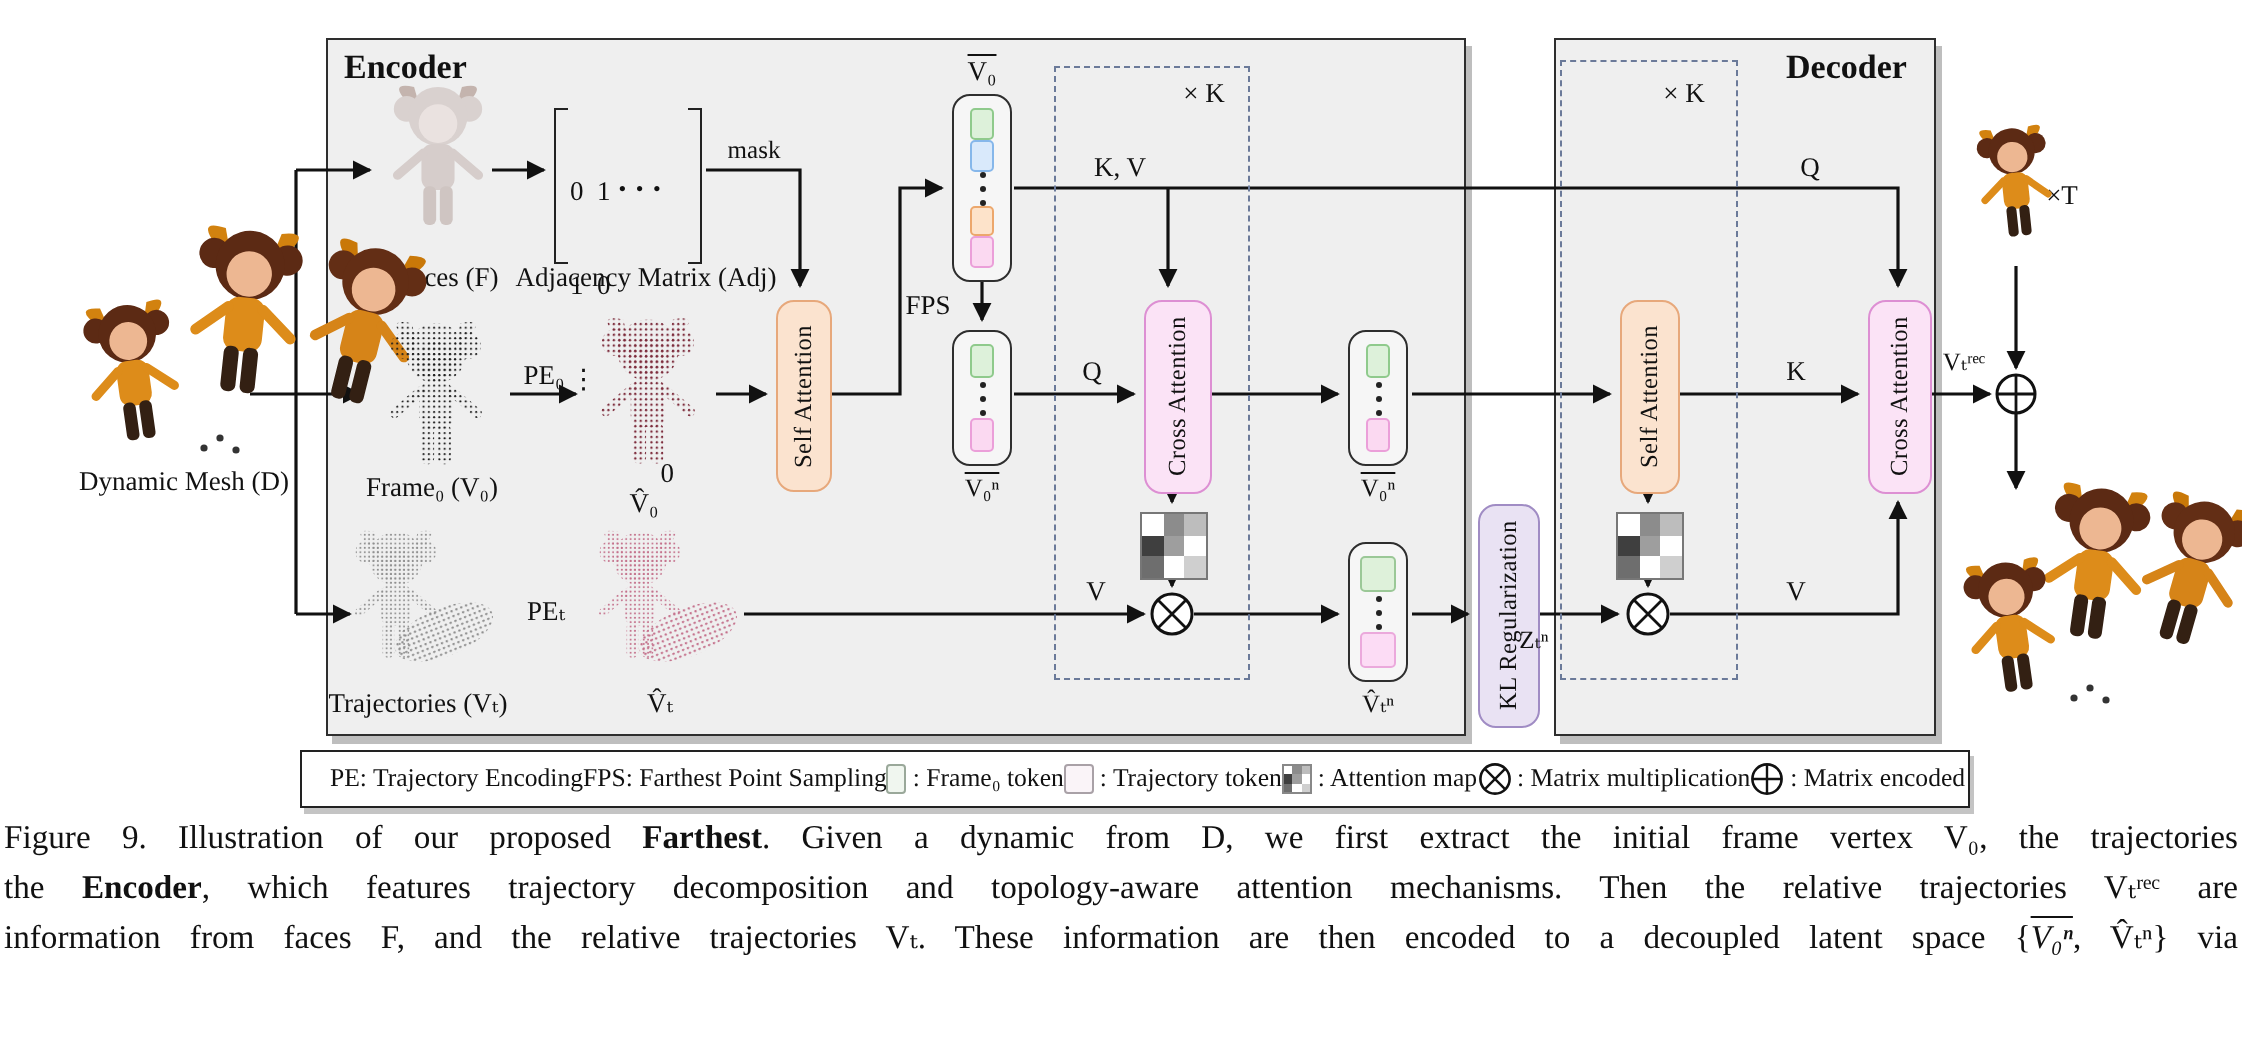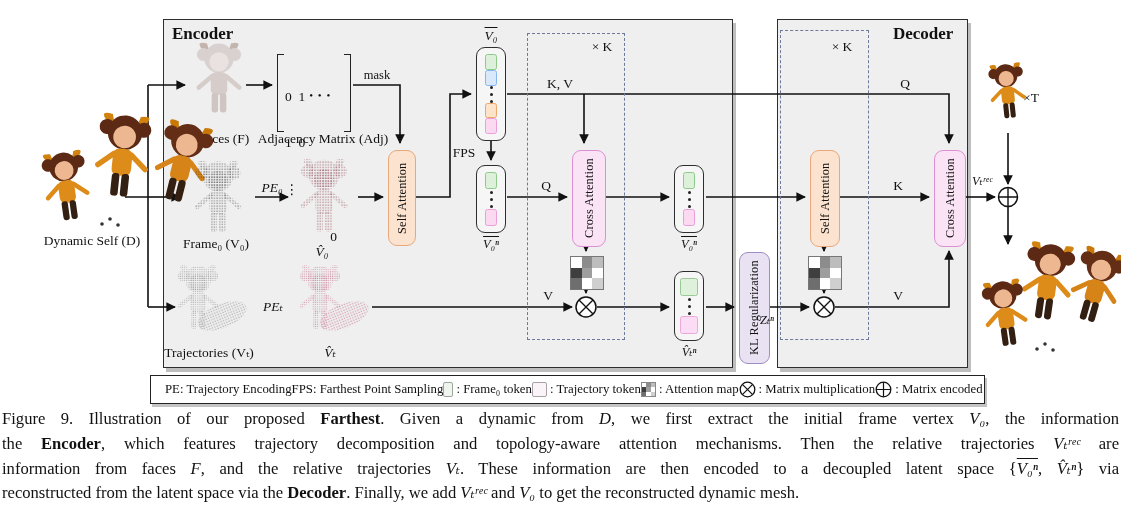--- a/index.html
+++ b/index.html
@@ -35,21 +35,21 @@
   .vdots i{width:3px;height:3px;border-radius:50%;background:#222;}
   
   .attnmap{position:absolute;width:32px;height:32px;border:1px solid #777;
            display:grid;grid-template-columns:repeat(3,1fr);grid-template-rows:repeat(3,1fr);}
   .attnmap i, .legmap i{display:block;}
   .legmap{display:inline-grid;width:13px;height:13px;border:1px solid #888;
           grid-template-columns:repeat(3,1fr);grid-template-rows:repeat(3,1fr);
           vertical-align:-2px;margin-right:3px;}
   
   .lbl{position:absolute;font-size:13.5px;white-space:nowrap;transform:translateX(-50%);}
-  .i{font-style:italic;}
+  .i{}
   .b{font-weight:700;}
   .iol{font-style:italic;text-decoration:overline;}
   .ol{text-decoration:overline;}
   .small{font-size:12.5px;}
   
   .matrix{position:absolute;left:277px;top:54px;width:74px;height:78px;
           font-size:13.5px;padding:2px 8px;box-sizing:border-box;white-space:pre;}
   .matrix::before,.matrix::after{content:"";position:absolute;top:0;bottom:0;width:6px;}
   .matrix::before{left:0;border:1.4px solid #222;border-right:none;}
   .matrix::after{right:0;border:1.4px solid #222;border-left:none;}
@@ -180,21 +180,21 @@
 
 <div class="lbl onpanel" style="left:224px;top:131px;">Faces (F)</div>
 <div class="lbl onpanel" style="left:323px;top:131px;">Adjacency Matrix (Adj)</div>
 <div class="lbl onpanel small" style="left:377px;top:68px;">mask</div>
 <div class="lbl onpanel i" style="left:272px;top:180px;">PE₀</div>
 <div class="lbl onpanel i" style="left:273px;top:298px;">PEₜ</div>
 <div class="lbl onpanel" style="left:216px;top:236px;">Frame₀ (V₀)</div>
 <div class="lbl onpanel i" style="left:322px;top:244px;">V̂₀</div>
 <div class="lbl onpanel" style="left:209px;top:344px;">Trajectories (Vₜ)</div>
 <div class="lbl onpanel i" style="left:330px;top:344px;">V̂ₜ</div>
-<div class="lbl" style="left:92px;top:233px;">Dynamic Self (D)</div>
+<div class="lbl" style="left:92px;top:233px;">Dynamic Mesh (D)</div>
 
 <div class="vblock selfattn onpanel" style="left:388px;top:150px;width:26px;height:94px;">Self Attention</div>
 <div class="vblock crossattn onpanel" style="left:572px;top:150px;width:32px;height:95px;">Cross Attention</div>
 
 <div class="tokcol onpanel" style="left:476px;top:47px;height:94px;">
   <span class="tok sm green"></span>
   <span class="tok sm blue"></span>
   <span class="vdots">
       <i></i>
       <i></i>
@@ -358,17 +358,16 @@
   <span class="leg-item">
     <svg class="leg-sym" width="17" height="17" viewBox="0 0 17 17">
         <circle cx="8.5" cy="8.5" r="7.3" fill="#fff" stroke="#111" stroke-width="1.3"></circle>
         <path d="M1.2,8.5 H15.8 M8.5,1.2 V15.8" stroke="#111" stroke-width="1.2"></path>
       </svg>
     <span>: Matrix encoded</span>
     </span>
 </div>
 
 <div class="caption">
-  <div class="cap-line j"><span>Figure 9. Illustration of our proposed </span><span class="b">Farthest</span><span>. Given a dynamic from </span><span class="i">D</span><span>, we first extract the initial frame vertex </span><span class="i">V₀</span><span>, the information</span></div>
+  <div class="cap-line j"><span>Figure 9. Illustration of our proposed </span><span class="b">Farthest</span><span>. Given a dynamic from </span><span class="i">D</span><span>, we first extract the initial frame vertex </span><span class="i">V₀</span><span>, the trajectories</span></div>
   <div class="cap-line j"><span>the </span><span class="b">Encoder</span><span>, which features trajectory decomposition and topology-aware attention mechanisms. Then the relative trajectories </span><span class="i">Vₜʳᵉᶜ</span><span> are</span></div>
   <div class="cap-line j"><span>information from faces </span><span class="i">F</span><span>, and the relative trajectories </span><span class="i">Vₜ</span><span>. These information are then encoded to a decoupled latent space {</span><span class="iol">V₀ⁿ</span><span>, </span><span class="i">V̂ₜⁿ</span><span>} via</span></div>
-  <div class="cap-line"><span>reconstructed from the latent space via the </span><span class="b">Decoder</span><span>. Finally, we add </span><span class="i">Vₜʳᵉᶜ</span><span> and </span><span class="i">V₀</span><span> to get the reconstructed dynamic mesh.</span></div>
 </div>
 
 </body></html>

